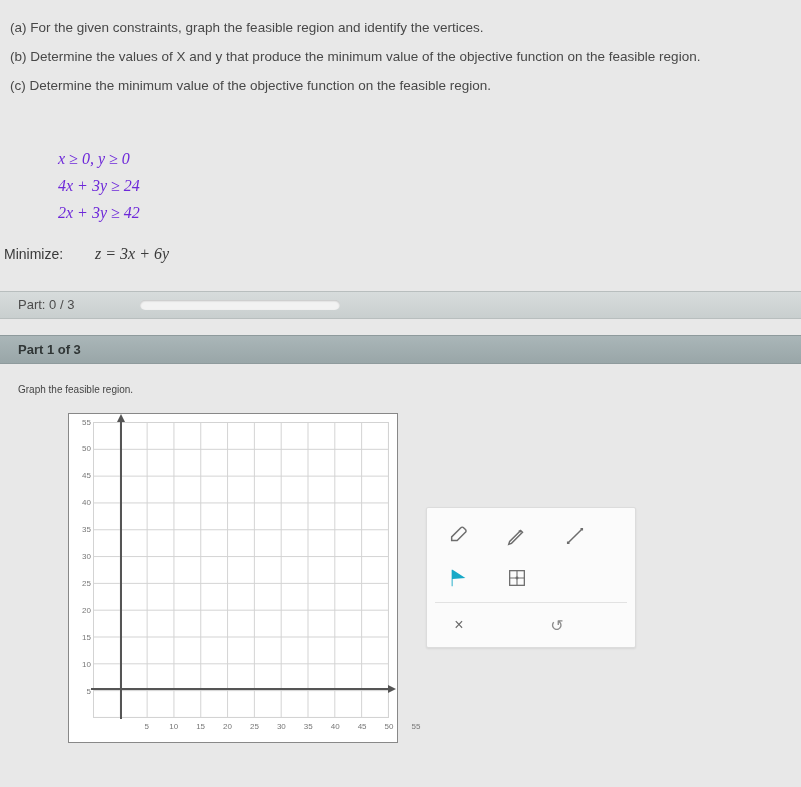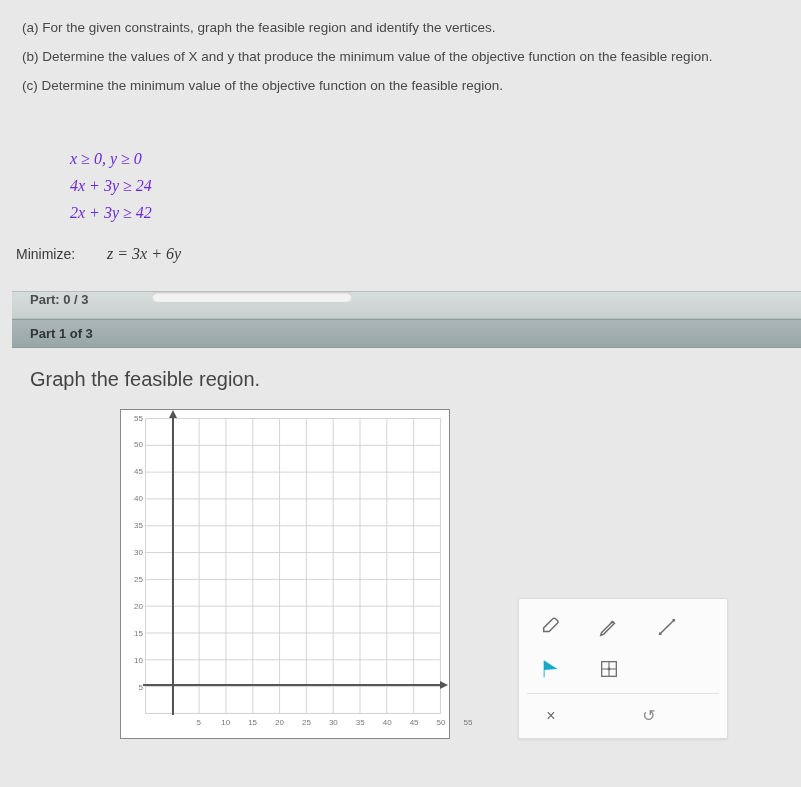--- a/index.html
+++ b/index.html
@@ -6,21 +6,21 @@
   body {
     margin: 0;
     padding: 0;
     font-family: Arial, Helvetica, sans-serif;
     background: #e8e8e8;
     width: 801px;
     color: #3a3a3a;
     font-size: 14px;
   }
   .page {
-    padding: 8px 0 0 12px;
+    padding: 8px 0 0 0;
   }
   .question-list {
     padding: 4px 10px 10px 10px;
   }
   .q-item {
     margin: 8px 0 14px 0;
     color: #484848;
     font-size: 13.5px;
   }
   .constraints {
@@ -43,23 +43,23 @@
     margin-left: 28px;
   }
   .part-progress-bar {
     background: linear-gradient(#d7dcdc,#c9cfcf);
     border-top: 1px solid #b8bebe;
     border-bottom: 1px solid #b8bebe;
     padding: 0;
     height: 28px;
     width: 100%;
     display: flex;
-    align-items: flex-start;
+    align-items: center;
     color: #4c4c4c;
-    font-weight: bold;
+    font-weight: normal;
     font-size: 13px;
   }
   .part-progress-bar .lbl {
     padding-left: 18px;
     width: 140px;
   }
   .part-progress-bar .pbar {
     height: 10px;
     width: 200px;
     background: #f2f2f2;
@@ -67,32 +67,32 @@
     box-shadow: inset 0 1px 2px rgba(0,0,0,.2);
   }
   .part-header {
     background: linear-gradient(#aab6b8,#99a6a8);
     border-top: 1px solid #8e9a9c;
     border-bottom: 1px solid #8e9a9c;
     padding: 6px 18px;
     color: #303636;
     font-weight: bold;
     font-size: 13px;
+    margin-top: 16px;
   }
   .instr {
     margin: 20px 18px 12px 18px;
     color: #444;
-    font-size: 20px;
+    font-size: 10px;
   }
   .workrow {
     display: flex;
-    align-items: flex-end;
+    align-items: center;
     padding: 6px 18px 20px 68px;
-    gap: 68px;
-    margin-left: 40px;
+    gap: 28px;
   }
   .graphbox {
     width: 330px;
     height: 330px;
     background: #fff;
     border: 1.5px solid #888;
     position: relative;
     padding: 6px 6px 6px 6px;
   }
   .graph-inner {

